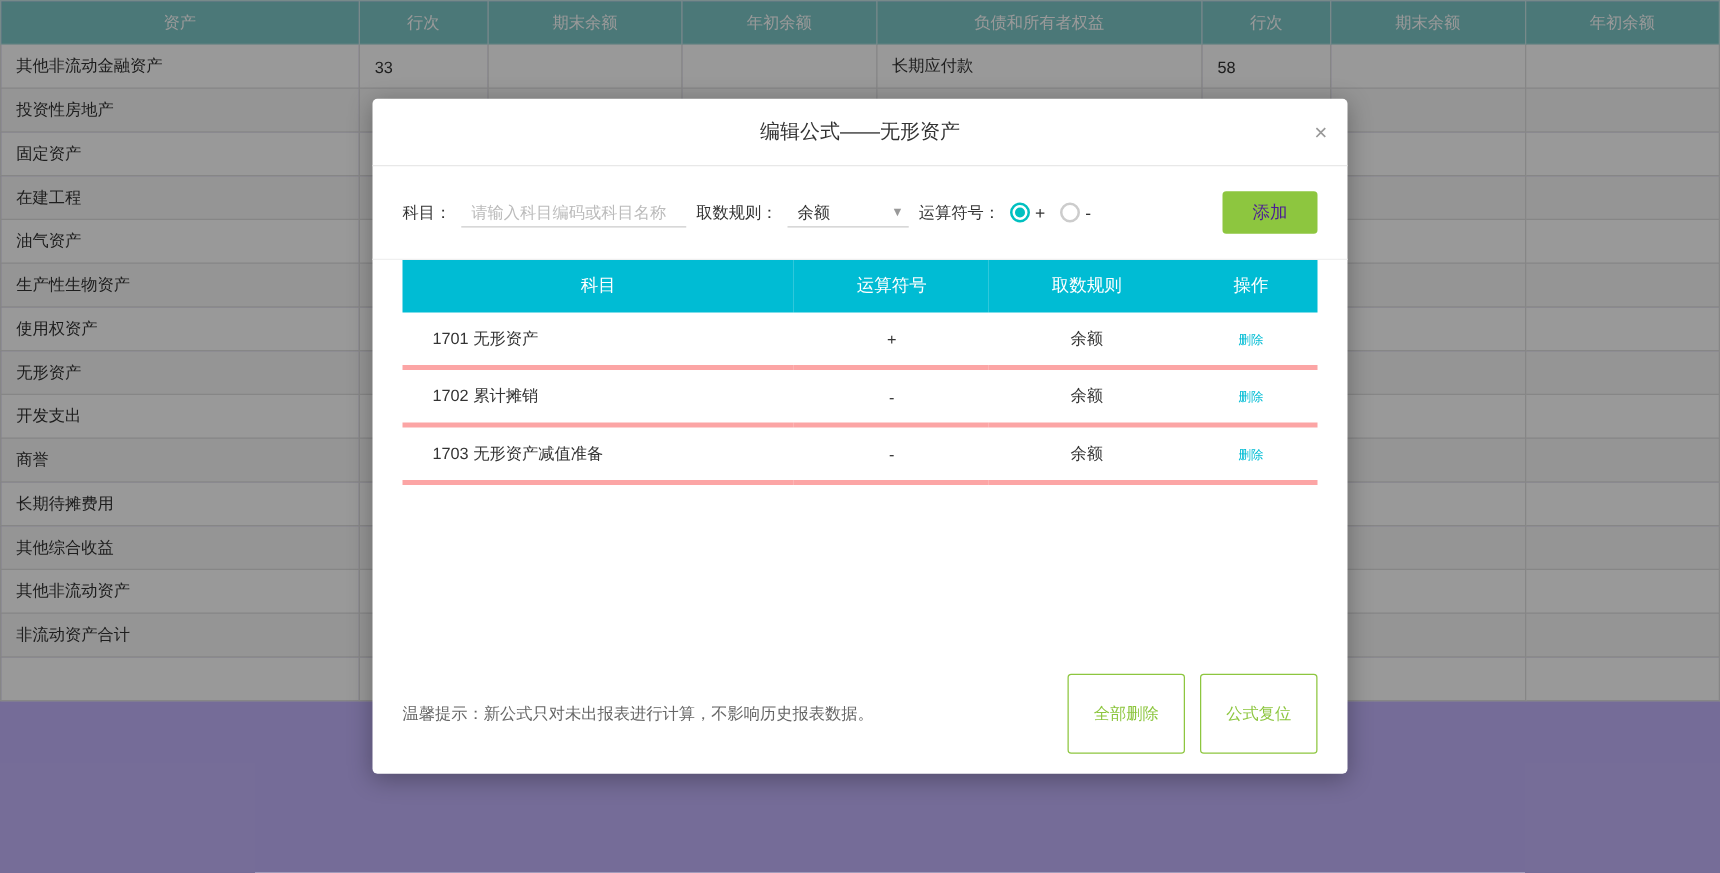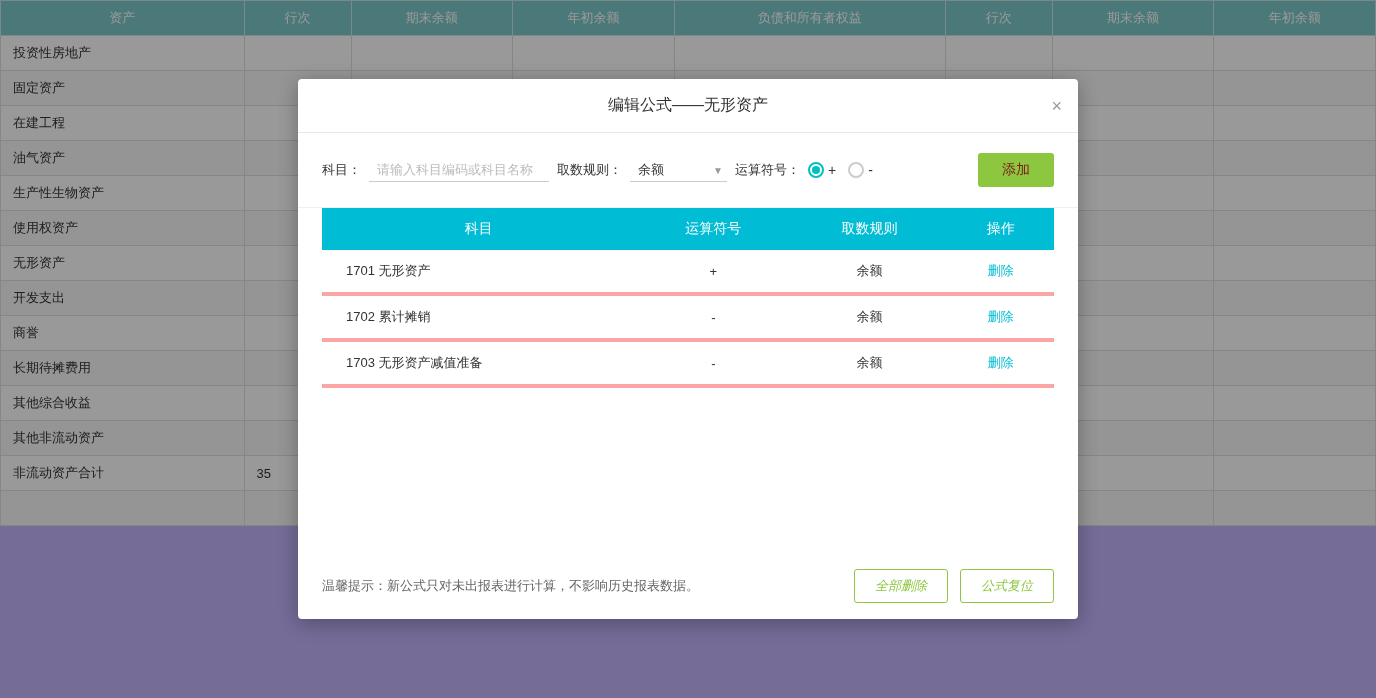--- a/index.html
+++ b/index.html
@@ -199,21 +199,21 @@
       border-color: #ccc;
     }
 
     .radio-label {
       color: #333;
       font-size: 14px;
     }
 
     .btn-add {
       background: #8dc63f;
-      color: #7f1d1d;
+      color: #4c1d95;
       border: none;
       padding: 8px 24px;
       border-radius: 3px;
       cursor: pointer;
       font-size: 14px;
       margin-left: auto;
     }
 
     
     .modal-table-wrapper {
@@ -255,21 +255,21 @@
 
     .modal-table tbody tr td:last-child {
       text-align: center;
     }
 
     .btn-delete {
       color: #00bcd4;
       background: none;
       border: none;
       cursor: pointer;
-      font-size: 13px;
+      font-size: 10px;
     }
 
     
     .modal-footer {
       padding: 16px 24px;
       display: flex;
       align-items: center;
       justify-content: space-between;
     }
 
@@ -280,45 +280,54 @@
 
     .footer-buttons {
       display: flex;
       gap: 12px;
     }
 
     .btn-outline {
       background: #fff;
       border: 1px solid #8dc63f;
       color: #8dc63f;
-      padding: 7px 20px;
+      padding: 22px 20px;
       border-radius: 3px;
       cursor: pointer;
       font-size: 13px;
-      font-style: italic;
     }
   </style>
 </head>
 <body>
 
 <div class="bg-table-wrapper">
   <table class="bg-table">
     <thead>
       <tr id="bg-header-row">
       <th>资产</th>
           <th>行次</th>
           <th>期末余额</th>
           <th>年初余额</th>
           <th>负债和所有者权益</th>
           <th>行次</th>
           <th>期末余额</th>
           <th>年初余额</th>
         </tr>
     </thead>
     <tbody id="bg-body">
+    <tr>
+          <td>其他非流动金融资产</td>
+          <td>33</td>
+          <td></td>
+          <td></td>
+          <td>长期应付款</td>
+          <td>58</td>
+          <td></td>
+          <td></td>
+        </tr>
         <tr>
           <td>投资性房地产</td>
           <td></td>
           <td></td>
           <td></td>
           <td></td>
           <td></td>
           <td></td>
           <td></td>
         </tr>

